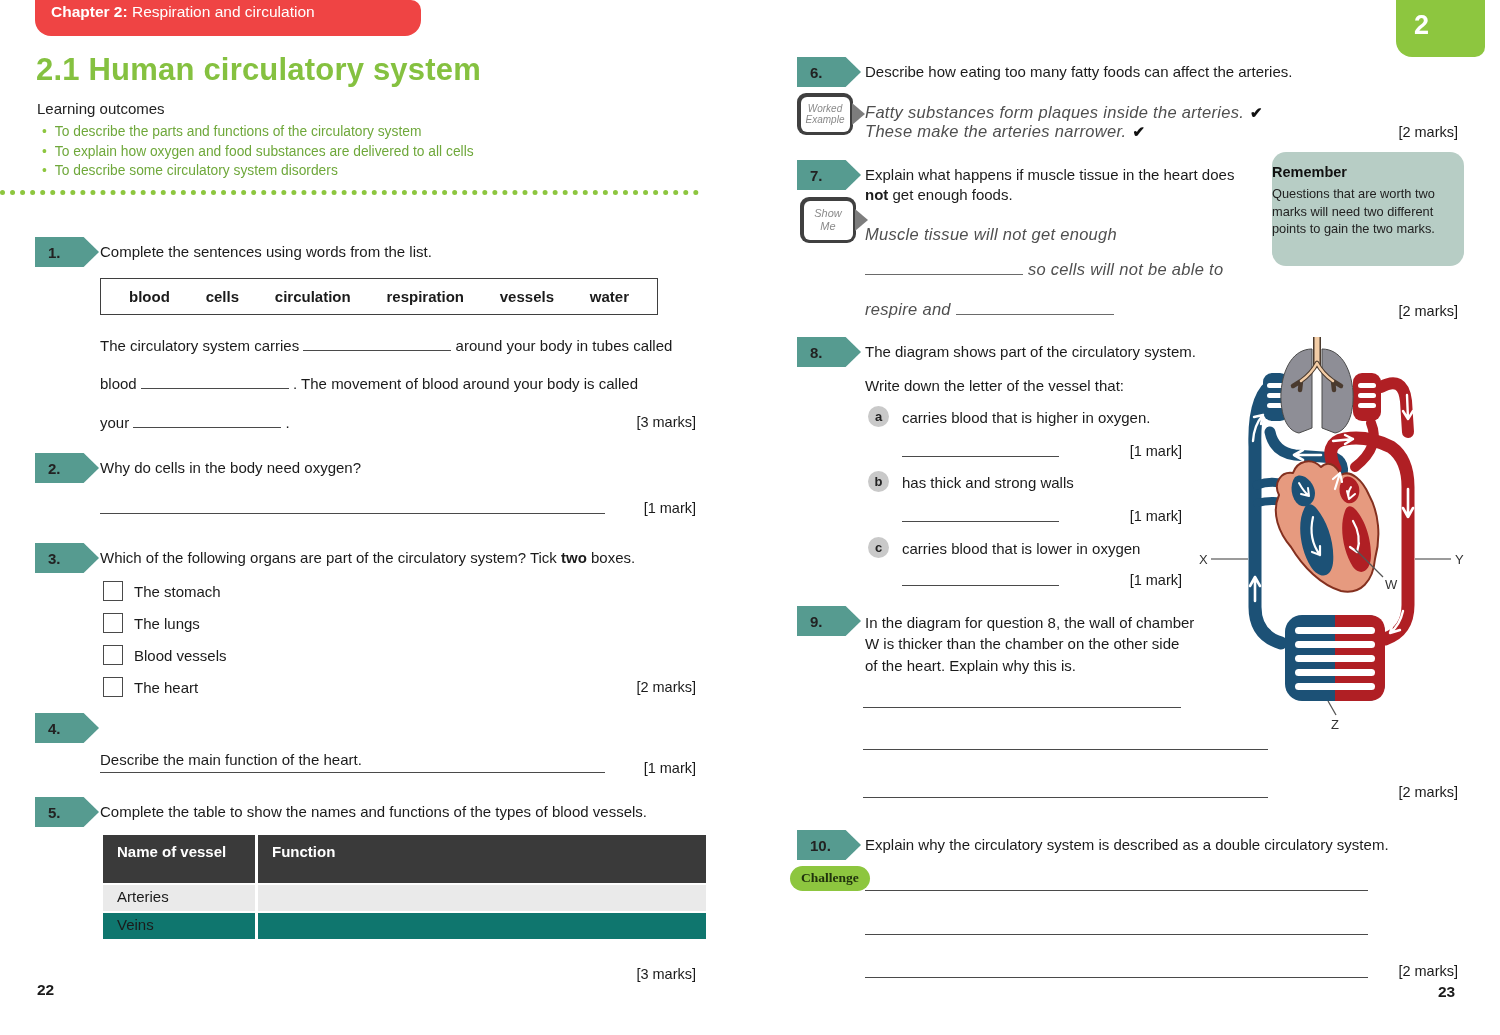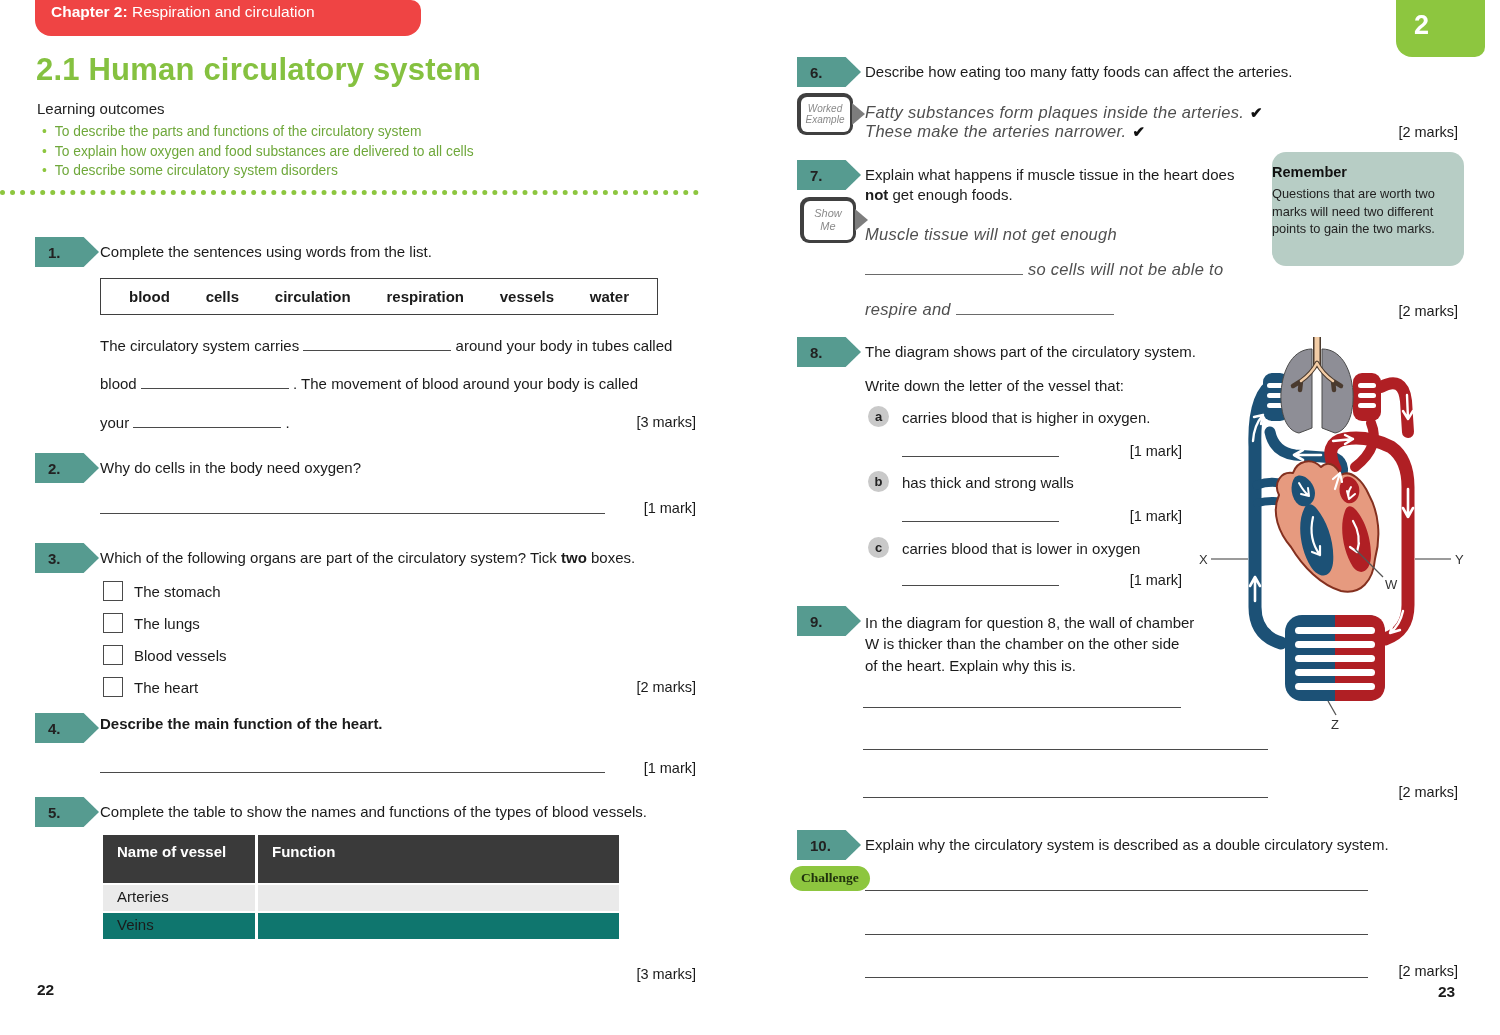--- a/index.html
+++ b/index.html
@@ -33,21 +33,21 @@
   
   .wordbox { left:100px; top:278px; width:558px; height:37px; border:1.6px solid #3f3f3f;
              display:flex; align-items:center; justify-content:space-between;
              padding:0 28px; font-weight:bold; font-size:15px; }
 
   
   .checkrow { left:103px; display:flex; align-items:center; gap:11px; font-size:15px; }
   .cbox { width:20px; height:20px; border:1.6px solid #4a4a4a; background:#fff; display:inline-block; }
 
   
-  .tbl { left:103px; top:835px; width:516px; font-size:15px; }
+  .tbl { left:103px; top:835px; width:603px; font-size:15px; }
   .tbl .hrow { display:flex; background:#3a3a3a; color:#fff; font-weight:bold; height:48px; }
   .tbl .hrow .c1 { width:152px; padding:8px 0 0 14px; }
   .tbl .hrow .c2 { flex:1; padding:8px 0 12px 14px; border-left:3px solid #fff; }
   .tbl .row { display:flex; height:26px; margin-top:2px; }
   .tbl .row .c1 { width:152px; padding:3px 0 0 14px; }
   .tbl .row .c2 { flex:1; padding:3px 0 0 14px; margin-left:3px; }
   .tbl .light .c1, .tbl .light .c2 { background:#eaeaea; }
   .tbl .dark .c1, .tbl .dark .c2 { background:#0f766e; }
 
   .pageno { font-size:15.5px; font-weight:bold; color:#1b1b1b; }
@@ -144,21 +144,21 @@
   </div>
 <div class="abs checkrow" style="top:677px;">
     <span class="cbox"></span>
     <span>The heart</span>
   </div>
 <div class="abs marks" style="left:626px; top:679px; width:70px;">[2 marks]</div>
 
 <div class="abs qarrow" style="left:35px; top:713px;">
     <span>4.</span>
   </div>
-<div class="abs qtext" style="left:100px; top:715px;font-weight:bold;">Describe the main function of the heart.</div>
+<div class="abs qtext" style="left:100px; top:751px;">Describe the main function of the heart.</div>
 <div class="abs ansline" style="left:100px; top:772px; width:505px;"></div>
 <div class="abs marks" style="left:634px; top:760px; width:62px;">[1 mark]</div>
 
 <div class="abs qarrow" style="left:35px; top:797px;">
     <span>5.</span>
   </div>
 <div class="abs qtext" style="left:100px; top:803px;">Complete the table to show the names and functions of the types of blood vessels.</div>
 <div class="abs tbl">
   <div class="hrow">
     <div class="c1">Name of vessel</div>

